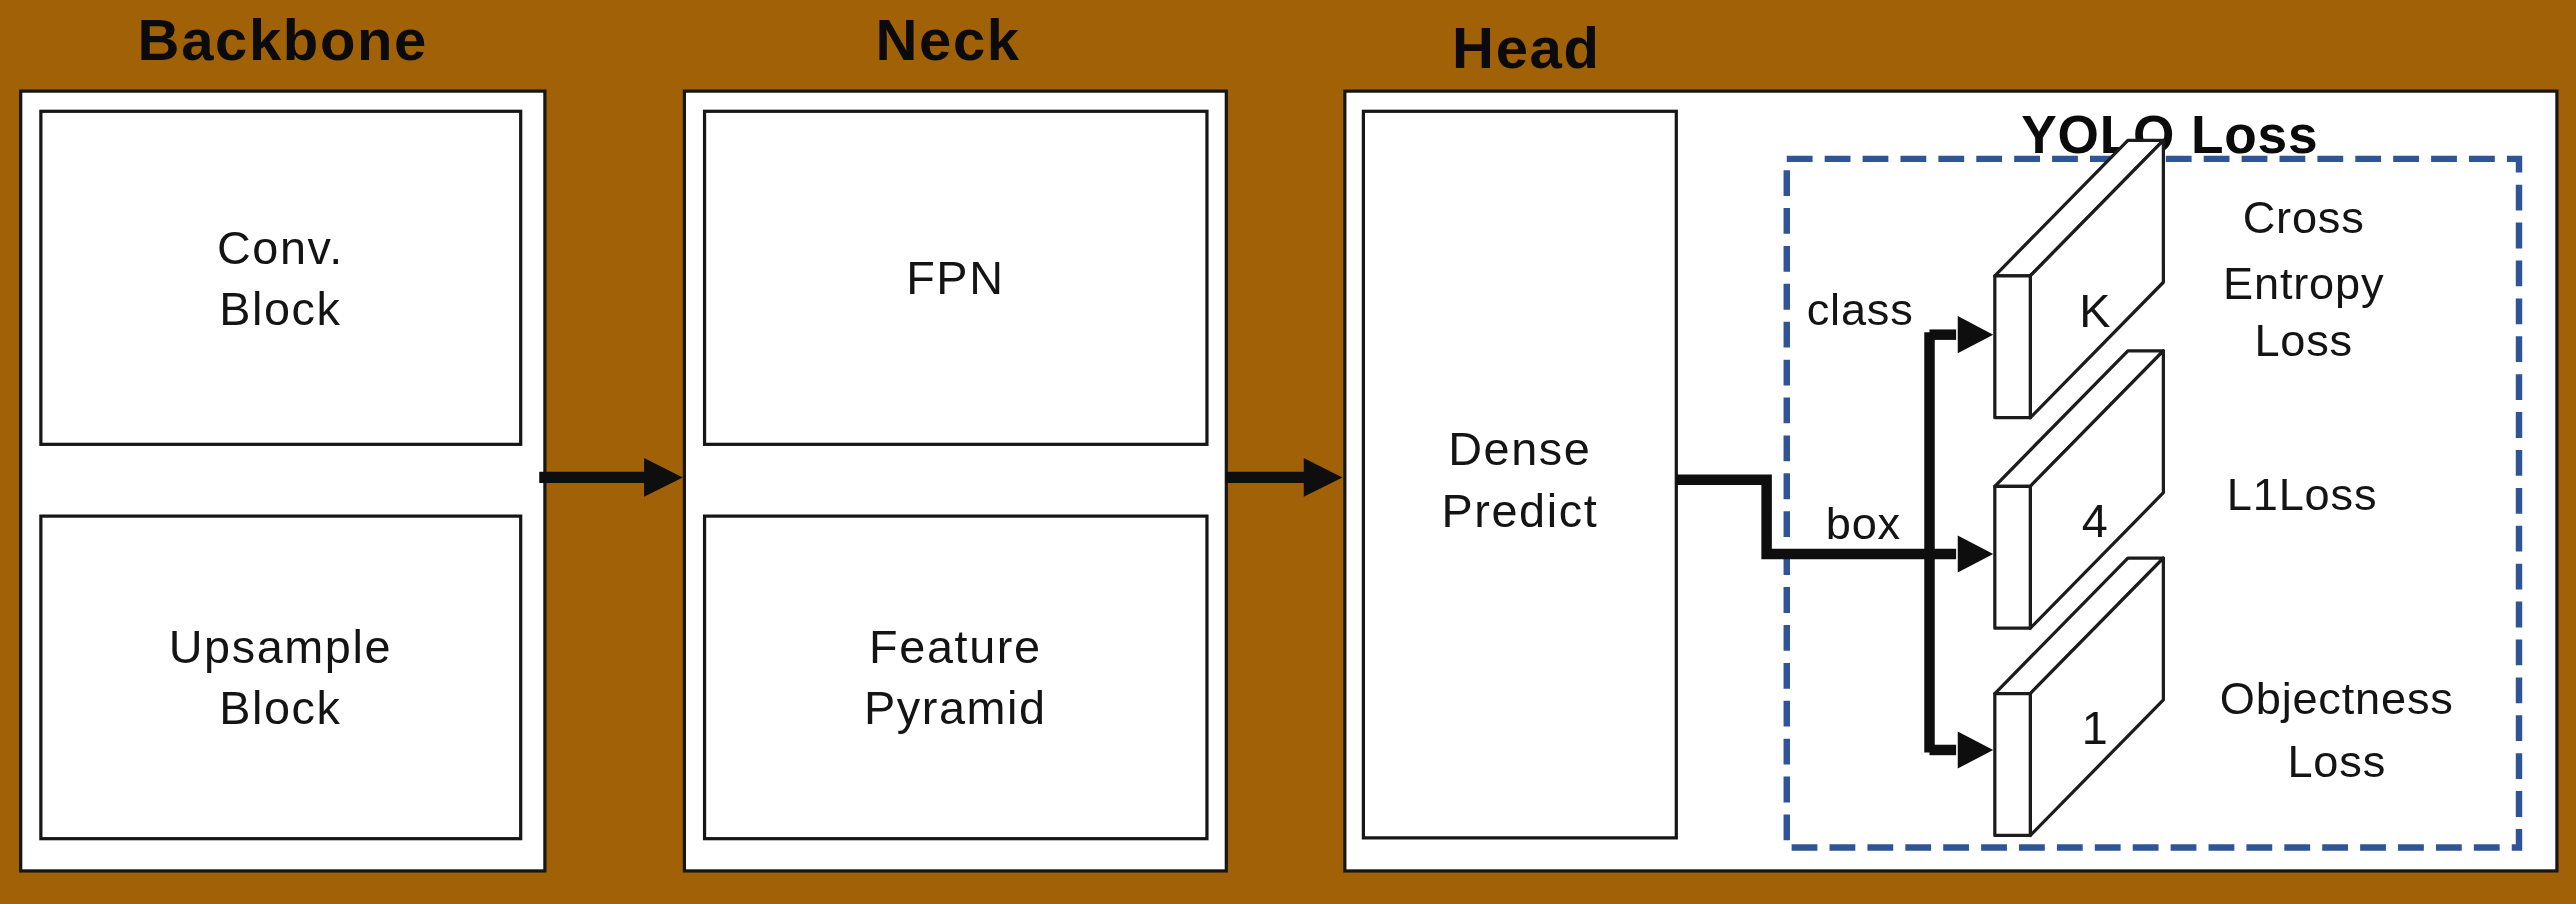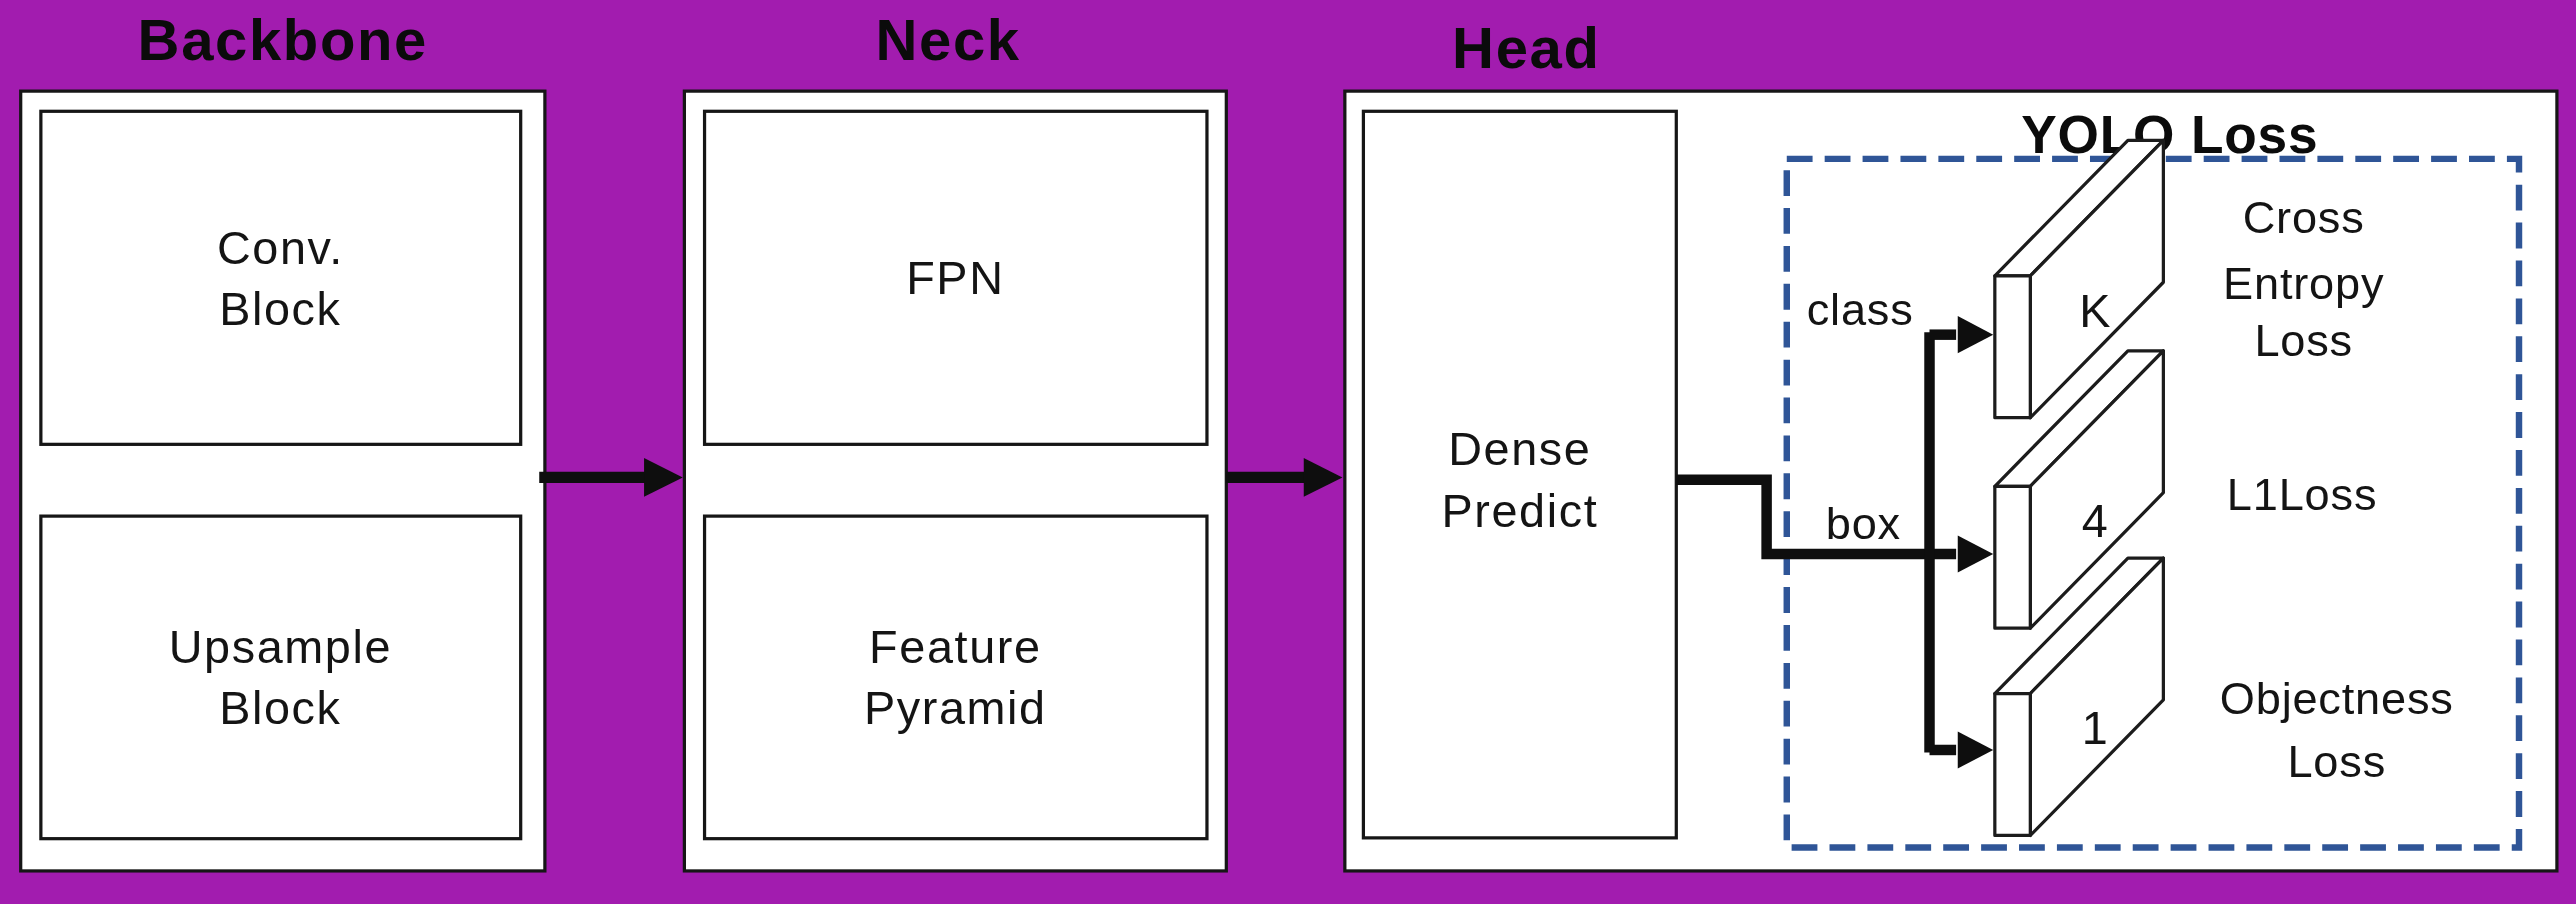--- a/index.html
+++ b/index.html
@@ -1,16 +1,16 @@
 <!DOCTYPE html>
 <html style="font-size:13px"><head>
 <meta charset="utf-8">
 <style>
   html,body{margin:0;padding:0;background:#ffffff;}
-  .canvas{position:relative;width:2576px;height:904px;background:#a21caf;overflow:hidden;}
+  .canvas{position:relative;width:2576px;height:904px;background:#a16207;overflow:hidden;}
   svg{display:block;}
   .t-title{font-family:"Liberation Sans",sans-serif;font-weight:700;font-size:72px;fill:#0b0b0b;letter-spacing:2px;}
   .t-yolo{font-family:"Liberation Sans",sans-serif;font-weight:700;font-size:66px;fill:#0b0b0b;letter-spacing:1px;}
   .t-label{font-family:"Liberation Sans",sans-serif;font-weight:400;font-size:58px;fill:#141414;letter-spacing:2px;}
   .t-small{font-family:"Liberation Sans",sans-serif;font-weight:400;font-size:56px;fill:#141414;letter-spacing:1px;}
   .box{fill:#ffffff;stroke:#161616;stroke-width:4px;}
   .wire{fill:none;stroke:#0e0e0e;stroke-width:13px;}
   .flow{fill:none;stroke:#0e0e0e;stroke-width:14px;}
   .ah{fill:#0e0e0e;stroke:none;}
   .slab{fill:#ffffff;stroke:#1c1c1c;stroke-width:4px;stroke-linejoin:round;}

